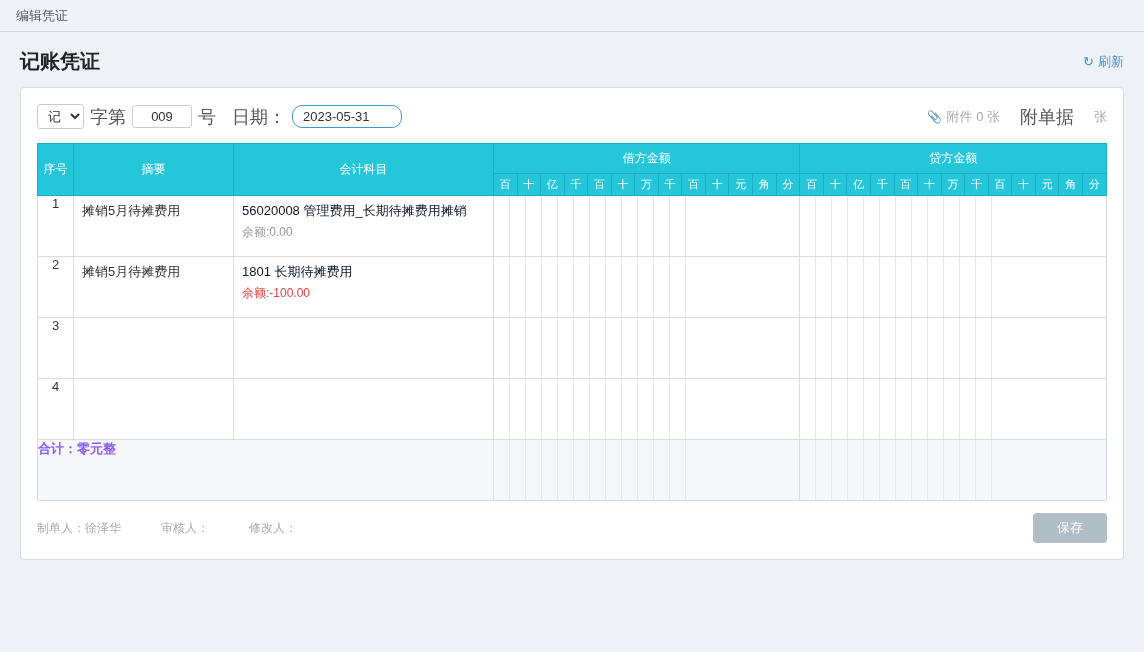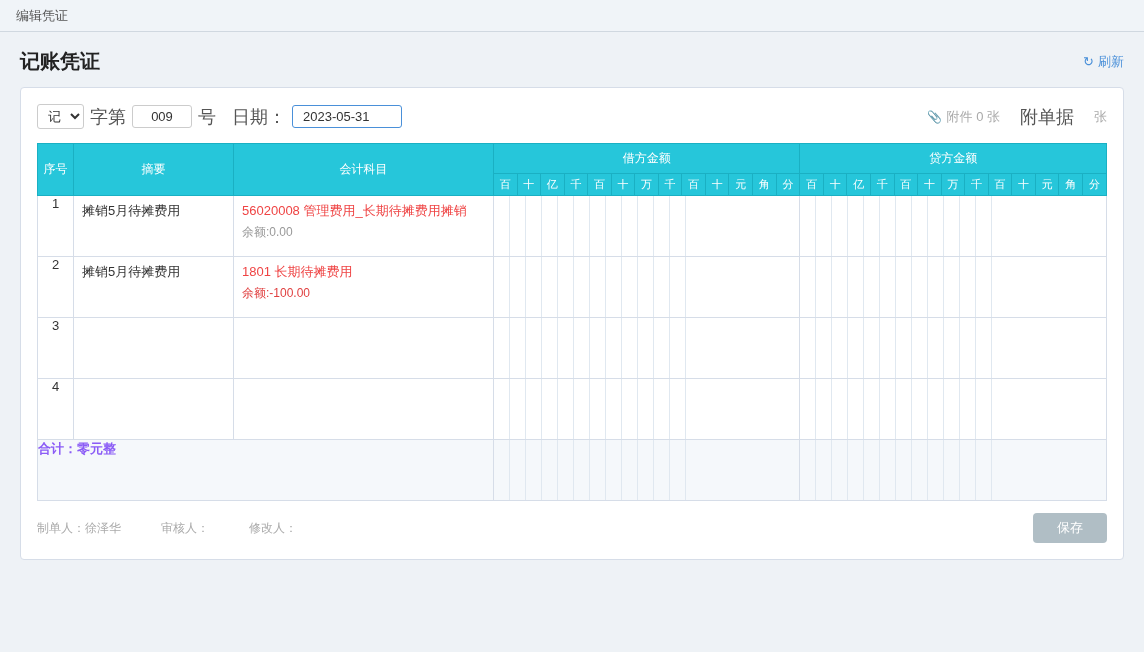--- a/index.html
+++ b/index.html
@@ -80,21 +80,21 @@
       border-radius: 3px;
       padding: 3px 8px;
       font-size: 13px;
       color: #333;
       background: #fff;
       width: 60px;
       text-align: center;
     }
     .date-input {
       border: 1px solid #4a90d9;
-      border-radius: 3px;
+      border-radius: 10px;
       padding: 3px 10px;
       font-size: 13px;
       color: #333;
       background: #fff;
       width: 110px;
     }
     .meta-right {
       margin-left: auto;
       display: flex;
       align-items: center;
@@ -158,21 +158,21 @@
     }
     .td-summary-inner {
       padding: 6px 8px;
       min-height: 60px;
     }
     .td-summary-text { color: #333; font-size: 13px; }
     .td-account-inner {
       padding: 6px 8px;
       min-height: 60px;
     }
-    .td-account-code { color: #ef4444; font-size: 13px; }
+    .td-account-code { color: #0f172a; font-size: 13px; }
     .td-balance { font-size: 12px; color: #999; margin-top: 4px; }
     .td-balance-neg { font-size: 12px; color: #e04040; margin-top: 4px; }
     .amount-chars-row {
       display: flex;
     }
     .amount-char-cell {
       width: 16px;
       min-height: 60px;
       border-right: 1px solid #e0e8f0;
       text-align: center;

